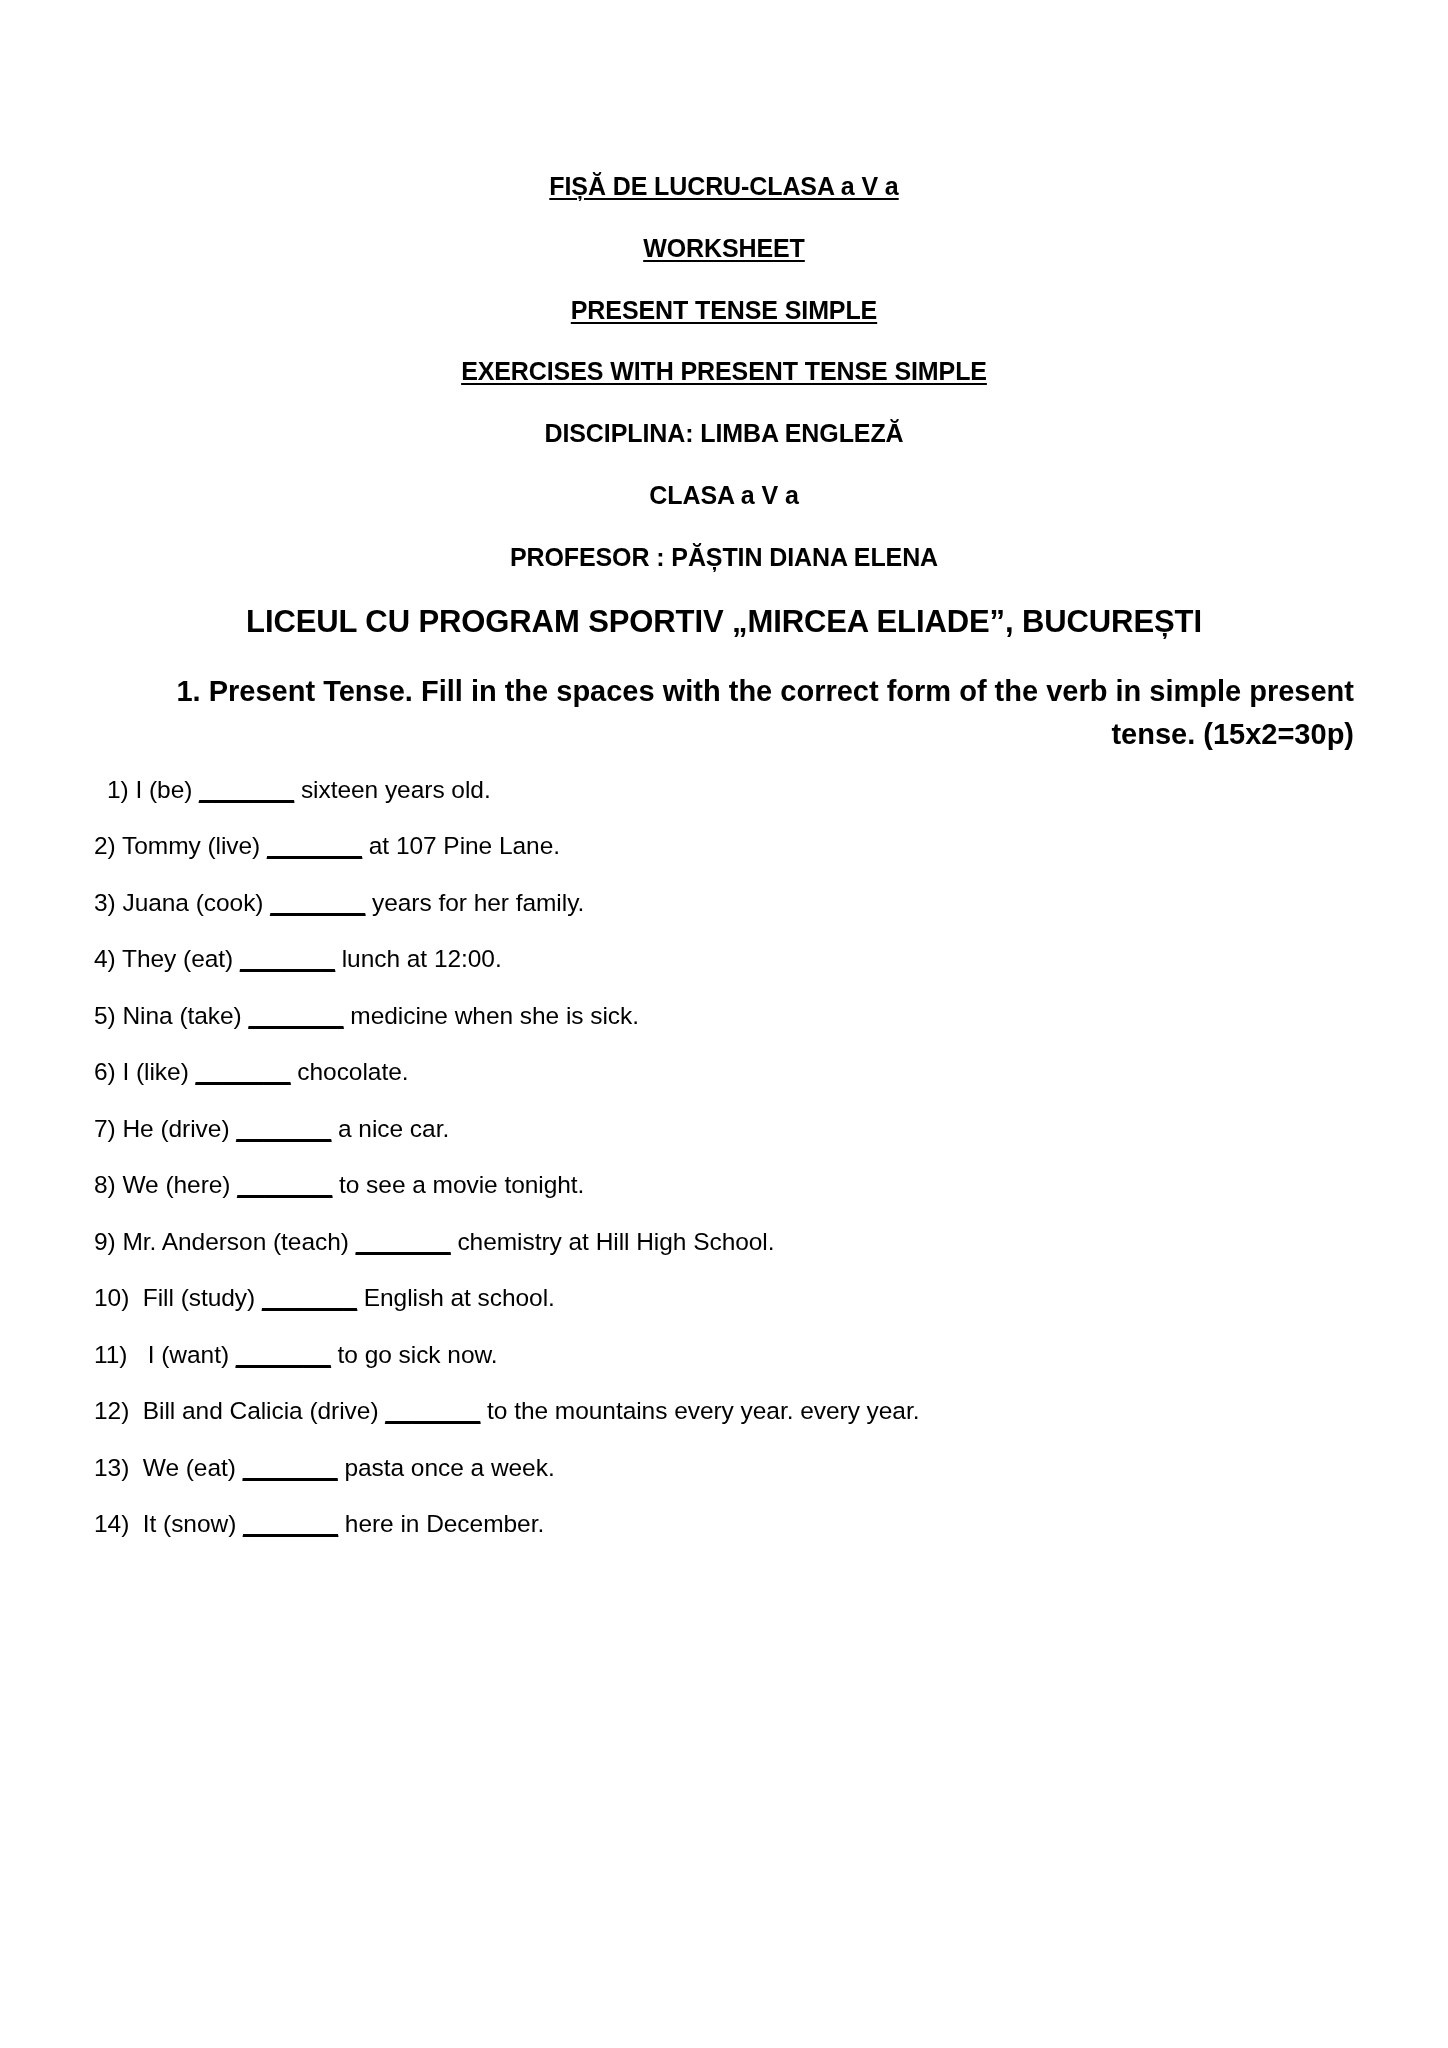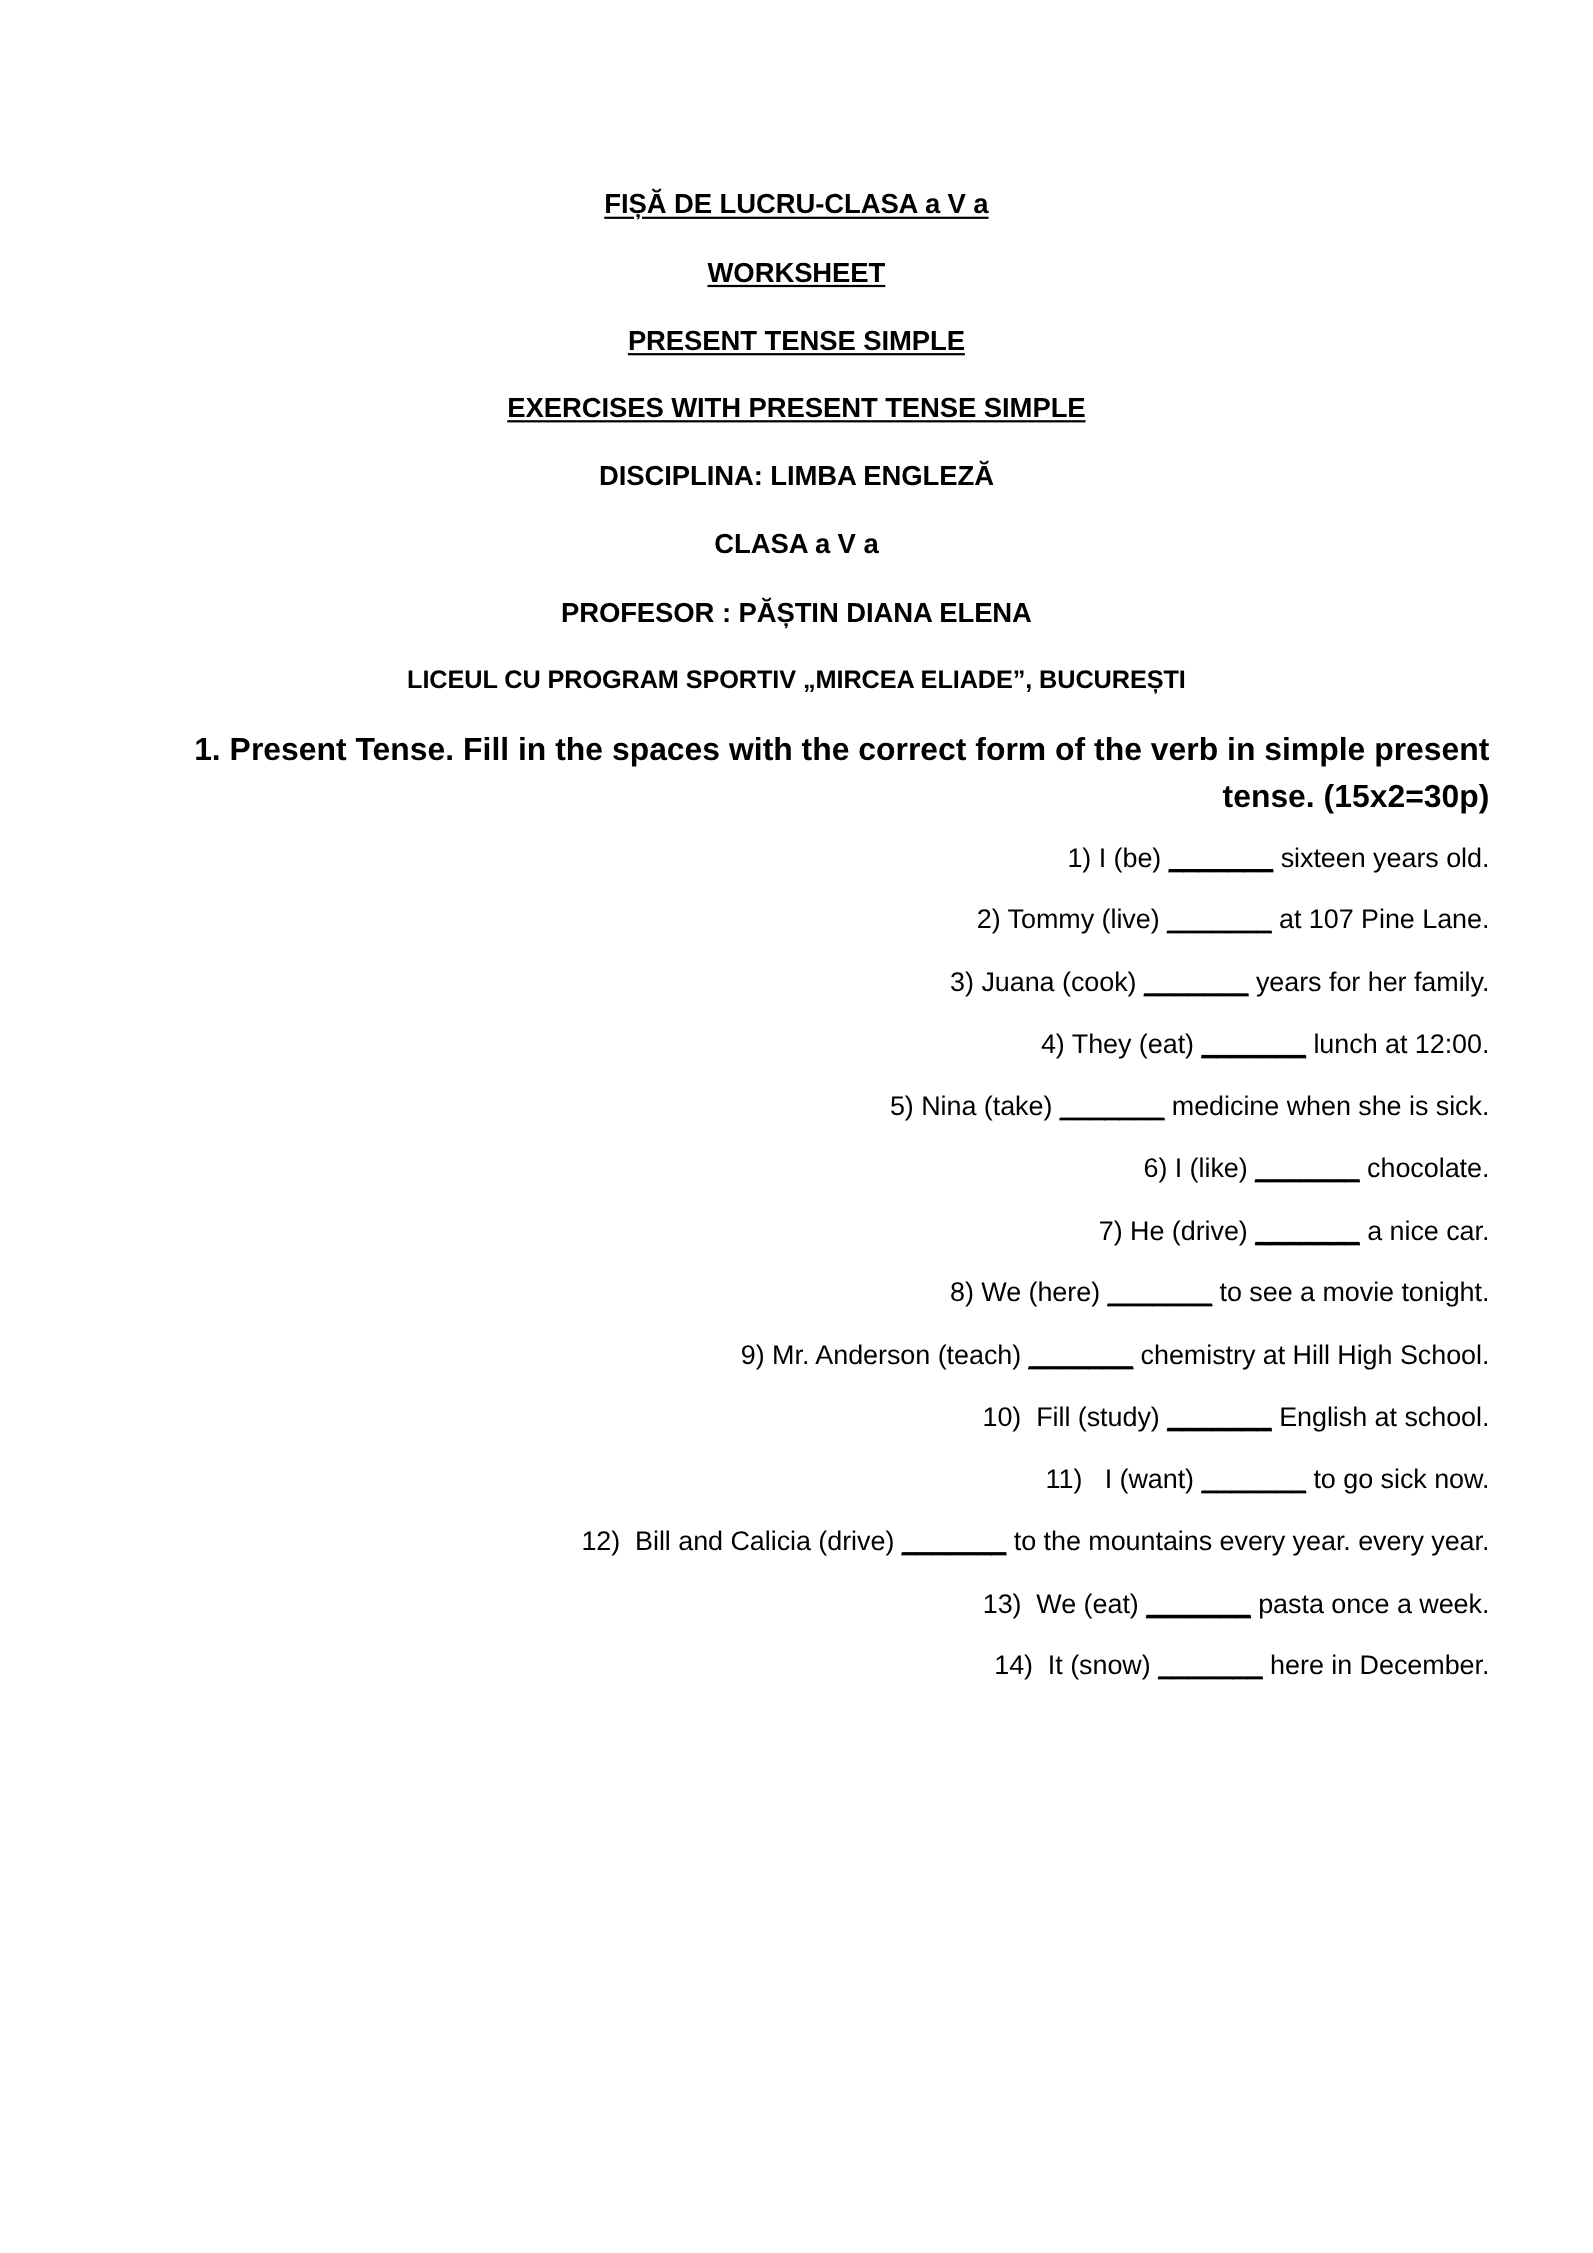--- a/index.html
+++ b/index.html
@@ -35,21 +35,21 @@
     margin: 0 0 33px 0;
     letter-spacing: -0.1px;
     white-space: nowrap;
   }
   .heading.underline {
     text-decoration: underline;
     text-underline-offset: 3px;
     text-decoration-thickness: 2px;
   }
   .heading.school {
-    font-size: 23px;
+    font-size: 31px;
     margin-bottom: 30px;
   }
 
   
   .instruction {
     font-weight: bold;
     font-size: 29px;
     line-height: 1.48;
     text-align: right;
     margin: 16px 0 22px 0;
@@ -61,21 +61,20 @@
   .exercises {
     font-size: 24.5px;
     line-height: 1.0;
   }
   .ex-item {
     font-weight: normal;
     font-size: 24.5px;
     margin: 0 0 32px 0;
     white-space: pre;
     letter-spacing: -0.05px;
-    text-align: right;
   }
   .ex-item.indent-1 { padding-left: 13px; }
 
   .blank {
     text-decoration: underline;
     text-decoration-thickness: 2px;
     text-underline-offset: 2px;
   }
 </style>
 </head>

